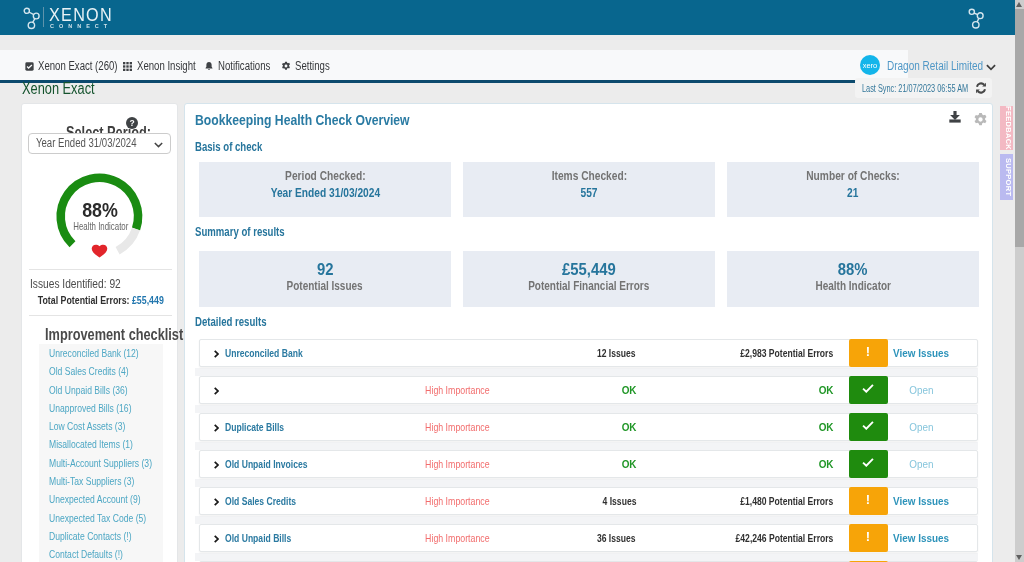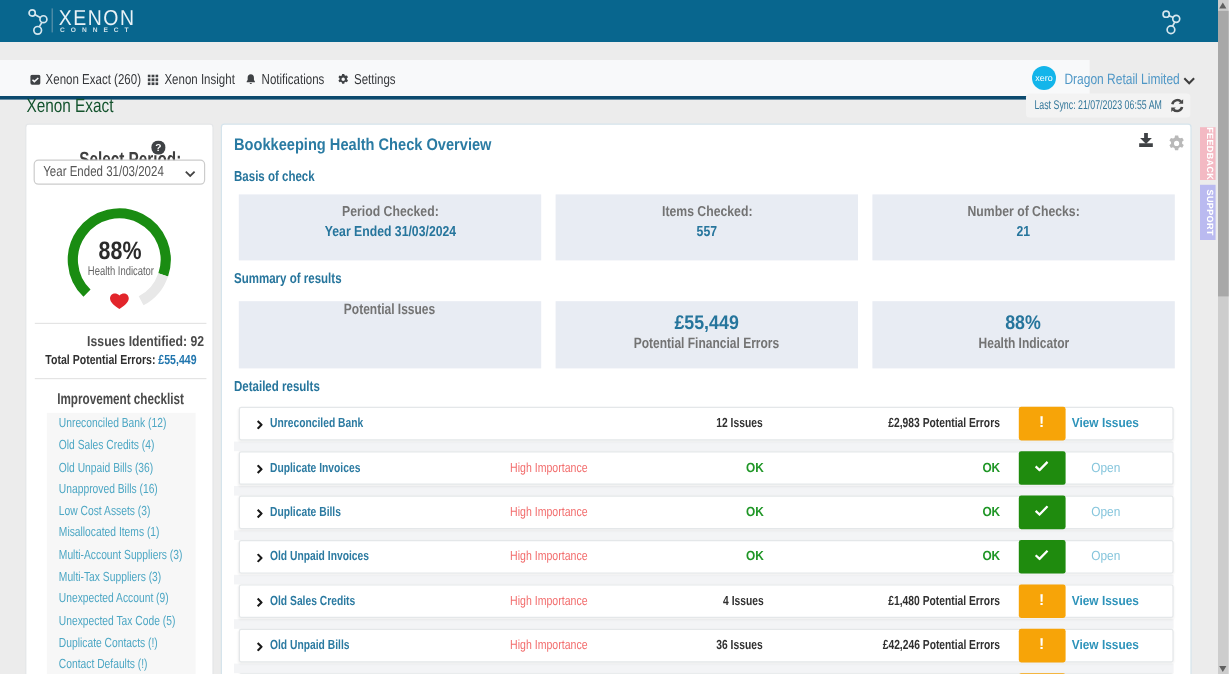--- a/index.html
+++ b/index.html
@@ -134,24 +134,24 @@
       </svg>
   </div>
   <svg class="abs" style="left:0;top:0" width="157" height="290" viewBox="0 0 157 290">
     <path d="M50.5 140.3 A 38.7 38.7 0 1 1 114.0 125.0" stroke="#1a8c12" stroke-width="8.5" fill="none"></path>
     <path d="M114.0 125.0 A 38.7 38.7 0 0 1 95.6 146.7" stroke="#e8e8e8" stroke-width="8.5" fill="none"></path>
     <path d="M77.5 142.2 c-3.4-3.1-7.8-1.2-7.8 2.5 0 3 3.6 6 7.8 8.9 4.2-2.9 7.8-5.9 7.8-8.9 0-3.7-4.4-5.6-7.8-2.5z" fill="#e2252b"></path>
   </svg>
   <div class="abs" style="left:0;top:96.5px;width:157px;text-align:center;font-size:21px;font-weight:bold;color:#2b2b2b;line-height:17px"><span class="cx85 oc">88%</span></div>
   <div class="abs" style="left:0;top:116px;width:157px;text-align:center;font-size:10.5px;color:#666;line-height:12px"><span class="cx75 oc">Health Indicator</span></div>
   <div class="abs" style="left:7px;top:165px;width:143px;height:1px;background:#e4e4e4"></div>
-  <div class="abs" style="left:0;top:173px;width:157px;text-align:right;font-size:12px;font-weight:bold;color:#4a4a4a"><span class="cx85 oc">Issues Identified: 92</span></div>
+  <div class="abs" style="left:0;top:173px;width:157px;text-align:left;font-size:12px;font-weight:normal;color:#4a4a4a"><span class="cx85 oc">Issues Identified: 92</span></div>
   <div class="abs" style="left:0;top:190px;width:157px;text-align:center;font-size:11px;font-weight:bold;color:#303030"><span class="cx80 oc">Total Potential Errors: <span style="color:#2176ae">£55,449</span></span></div>
   <div class="abs" style="left:7px;top:211px;width:143px;height:1px;background:#e4e4e4"></div>
-  <div class="abs" style="left:0;top:221px;width:157px;text-align:center;font-size:13px;font-weight:bold;color:#4a4a4a"><span class="cx75 oc">Improvement checklist</span></div>
+  <div class="abs" style="left:0;top:221px;width:157px;text-align:center;font-size:17px;font-weight:bold;color:#4a4a4a"><span class="cx75 oc">Improvement checklist</span></div>
   <div class="abs" style="left:17px;top:240px;width:124px;background:#f7f7f7">
     <div class="sideitem"><span class="cx78 ol">Unreconciled Bank (12)</span></div>
     <div class="sideitem"><span class="cx78 ol">Old Sales Credits (4)</span></div>
     <div class="sideitem"><span class="cx78 ol">Old Unpaid Bills (36)</span></div>
     <div class="sideitem"><span class="cx78 ol">Unapproved Bills (16)</span></div>
     <div class="sideitem"><span class="cx78 ol">Low Cost Assets (3)</span></div>
     <div class="sideitem"><span class="cx78 ol">Misallocated Items (1)</span></div>
     <div class="sideitem"><span class="cx78 ol">Multi-Account Suppliers (3)</span></div>
     <div class="sideitem"><span class="cx78 ol">Multi-Tax Suppliers (3)</span></div>
     <div class="sideitem"><span class="cx78 ol">Unexpected Account (9)</span></div>
@@ -180,20 +180,21 @@
   <div class="box" style="left:278px;top:57.5px;width:252px;height:55px">
     <div class="boxtitle" style="margin-top:7.5px"><span class="cx85 oc">Items Checked:</span></div>
     <div class="boxval" style="margin-top:2.5px"><span class="cx85 oc">557</span></div>
   </div>
   <div class="box" style="left:542px;top:57.5px;width:252px;height:55px">
     <div class="boxtitle" style="margin-top:7.5px"><span class="cx85 oc">Number of Checks:</span></div>
     <div class="boxval" style="margin-top:2.5px"><span class="cx85 oc">21</span></div>
   </div>
   <div class="abs tealhead" style="left:10px;top:121px"><span class="cx80 ol">Summary of results</span></div>
   <div class="box" style="left:14px;top:147px;width:252px;height:56px">
+    <div class="bigval" style="margin-top:9px"><span class="cx90 oc">92</span></div>
     <div class="boxtitle" style="margin-top:0.5px;font-size:12.5px;line-height:13px"><span class="cx80 oc">Potential Issues</span></div>
   </div>
   <div class="box" style="left:278px;top:147px;width:252px;height:56px">
     <div class="bigval" style="margin-top:9px"><span class="cx90 oc">£55,449</span></div>
     <div class="boxtitle" style="margin-top:0.5px;font-size:12.5px;line-height:13px"><span class="cx80 oc">Potential Financial Errors</span></div>
   </div>
   <div class="box" style="left:542px;top:147px;width:252px;height:56px">
     <div class="bigval" style="margin-top:9px"><span class="cx90 oc">88%</span></div>
     <div class="boxtitle" style="margin-top:0.5px;font-size:12.5px;line-height:13px"><span class="cx80 oc">Health Indicator</span></div>
   </div>
@@ -212,21 +213,20 @@
     <div class="rname"><span class="cx78 ol">Unreconciled Bank</span></div>
     <div class="riss"><span class="cx78 or">12 Issues</span></div>
     <div class="rerr"><span class="cx78 or">£2,983 Potential Errors</span></div>
     <div class="ricon orange">!</div>
     <div class="rlink" style="color:#2d93ba;font-weight:bold"><span class="cx90 oc">View Issues</span></div>
   </div>
   <div class="row" style="top:272px">
     <svg class="chev" width="5" height="8" viewBox="0 0 7 11">
         <path d="M1 1l4.5 4.5L1 10" stroke="#1a1a1a" stroke-width="2.4" fill="none"></path>
       </svg>
-    <div class="rname"><span class="cx78 ol">Duplicate Invoices</span></div>
     <div class="rimp" style="color:#f26d6d"><span class="cx80 oc">High Importance</span></div>
     <div class="riss okgreen"><span class="cx90 or">OK</span></div>
     <div class="rerr okgreen"><span class="cx90 or">OK</span></div>
     <div class="ricon green"><svg width="12" height="9" viewBox="0 0 13 10">
           <path d="M1 5.2l3.6 3.4L12 1" stroke="#fff" stroke-width="2.1" fill="none"></path>
         </svg></div>
     <div class="rlink" style="color:#85c5dc"><span class="cx90 oc">Open</span></div>
   </div>
   <div class="row" style="top:309px">
     <svg class="chev" width="5" height="8" viewBox="0 0 7 11">

